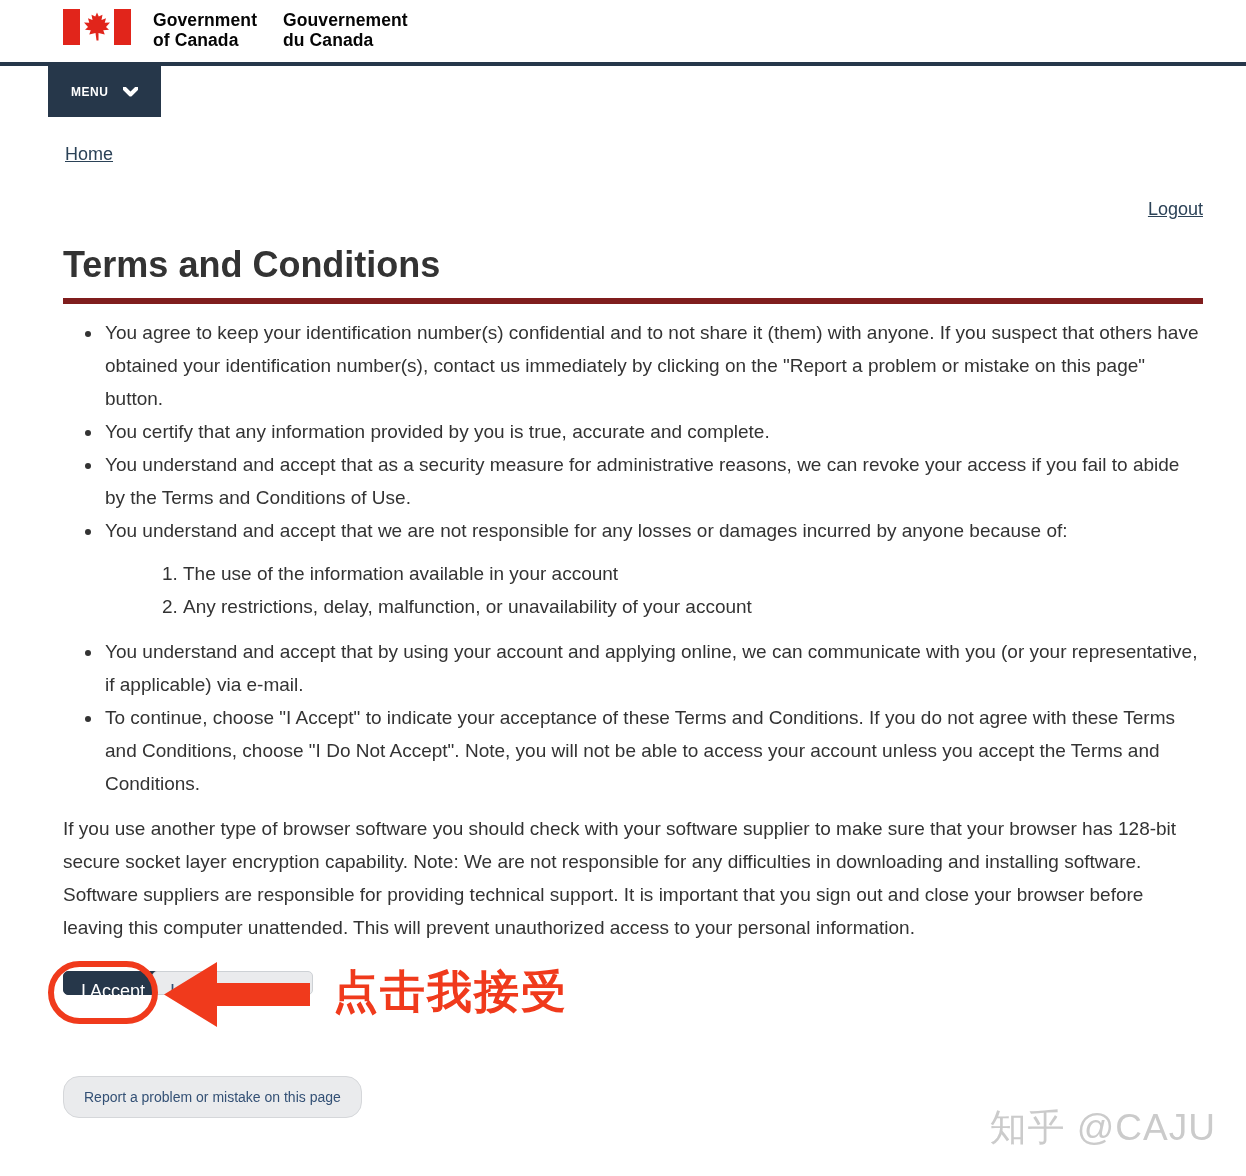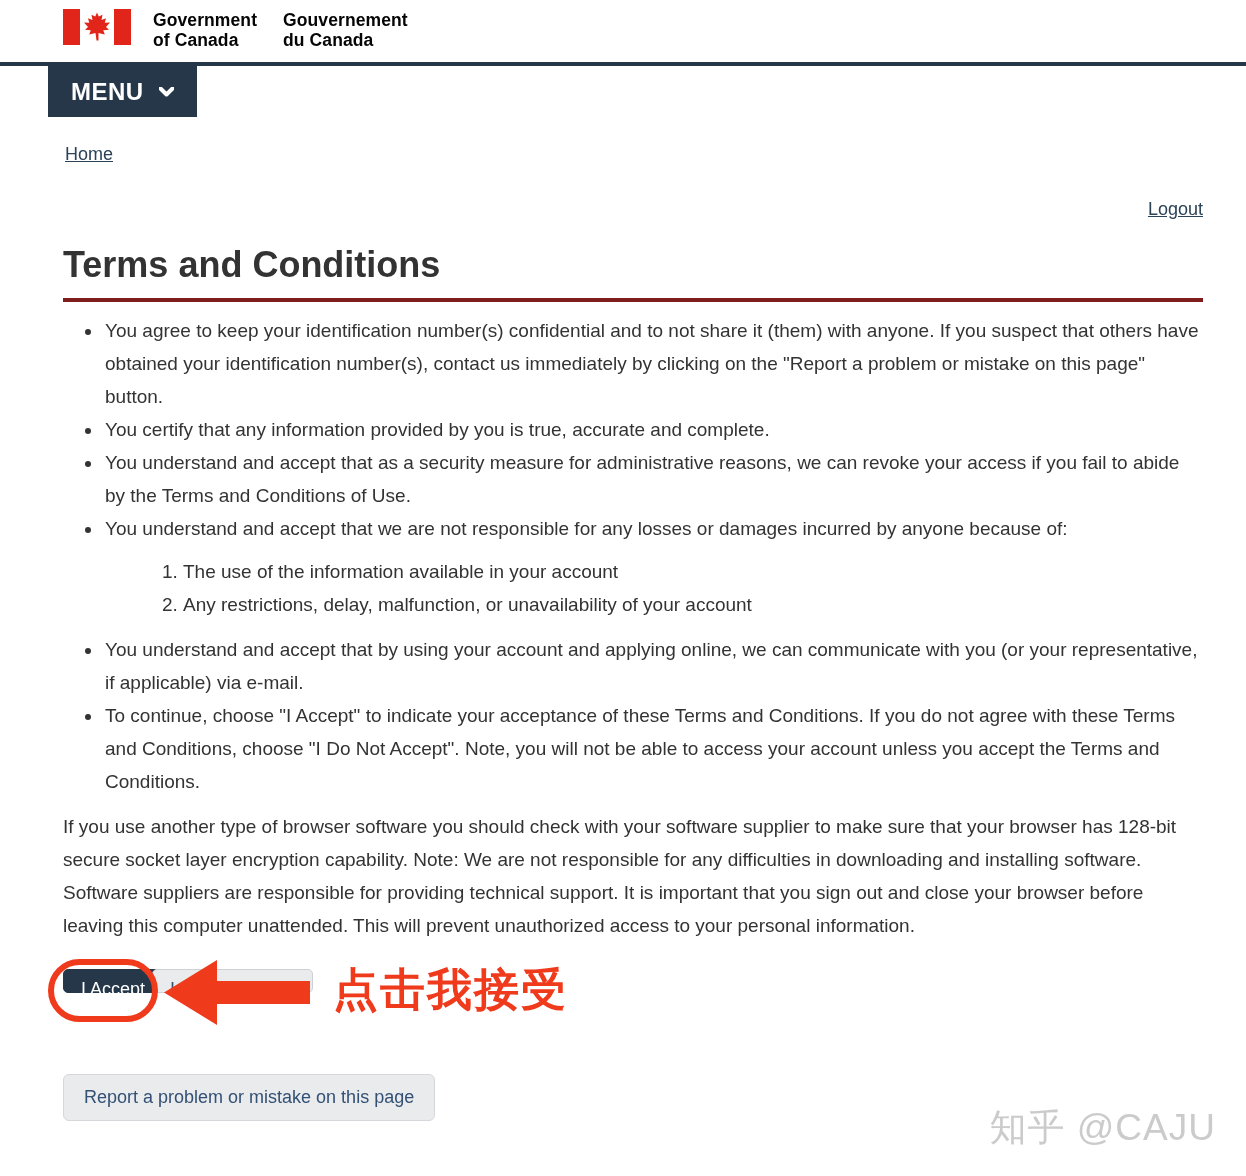--- a/index.html
+++ b/index.html
@@ -28,35 +28,35 @@
   
   .topbar { margin-top: 12px; height: 4px; background: #26374a; width: 100%; }
   .menu-row { height: 0; }
   .menu-button {
     display: inline-flex; align-items: center; gap: 15px;
     margin-left: 48px;
     background: #26374a; color: #fff;
     border: none; cursor: pointer;
     height: 51px; padding: 0 23px;
     font-family: "Liberation Sans", sans-serif;
-    font-size: 24px; font-weight: 600; letter-spacing: 0.5px; justify-content: flex-end;
+    font-size: 12px; font-weight: 600; letter-spacing: 0.5px; justify-content: flex-end;
   }
   .chevron-down-svg { width: 15px; height: 10px; display: block; }
 
   
   a.gc-link { color: #2b4257; text-decoration: underline; cursor: pointer; }
   .breadcrumb { margin: 78px 0 0 65px; font-size: 18px; }
   .logout-row { width: 1140px; margin: 34px 0 0 63px; text-align: right; font-size: 18px; }
 
   
   .main { width: 1140px; margin: 24px 0 0 63px; }
   h1.page-title {
     font-size: 36px; font-weight: bold; color: #333;
     padding-bottom: 12px;
-    border-bottom: 4px solid #7f1d1d;
+    border-bottom: 6px solid #7f1d1d;
   }
   .body-text { font-size: 19px; line-height: 33px; color: #333; }
   .intro { margin-top: 15px; }
   ul.terms-list { margin-top: 12px; padding-left: 40px; list-style: disc; }
   ul.terms-list > li { padding-left: 2px; }
   ol.terms-sublist { margin: 10px 0 11px 0; padding-left: 120px; list-style: decimal; }
   .closing { margin-top: 12px; }
 
   
   .accept-row { position: relative; margin-top: 17px; height: 67px; }
@@ -95,22 +95,22 @@
     color: #f03a1c; letter-spacing: 2px;
     white-space: nowrap; z-index: 3;
     font-family: "Liberation Sans", sans-serif;
   }
 
   
   .report-row { margin-top: 48px; }
   .btn-report {
     font-family: "Liberation Sans", sans-serif;
     background: #eaebed; color: #335075;
-    border: 1px solid #d5d7da; border-radius: 6px;
-    font-size: 18px; cursor: pointer;
+    border: 1px solid #d5d7da; border-radius: 16px;
+    font-size: 14px; cursor: pointer;
     padding: 12px 20px;
   }
 
   
   .watermark {
     position: absolute; right: 30px; top: 1103px;
     font-size: 37px; color: #cbcbcb; letter-spacing: 1px;
     white-space: nowrap; pointer-events: none;
   }
 </style>

